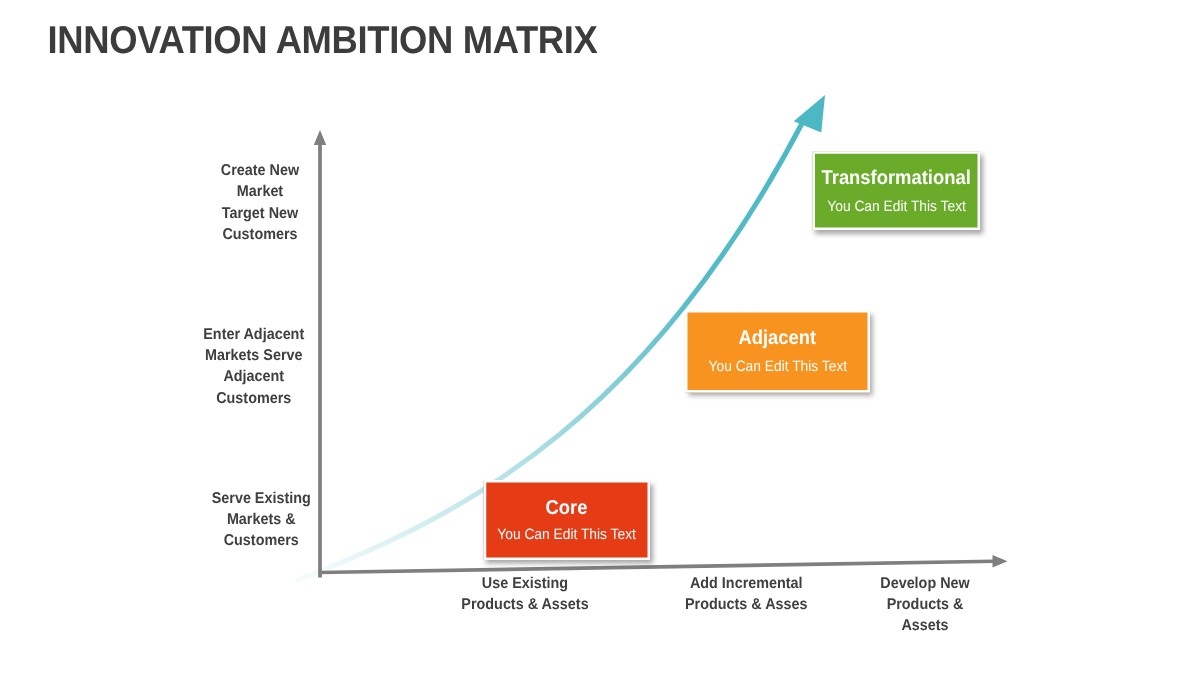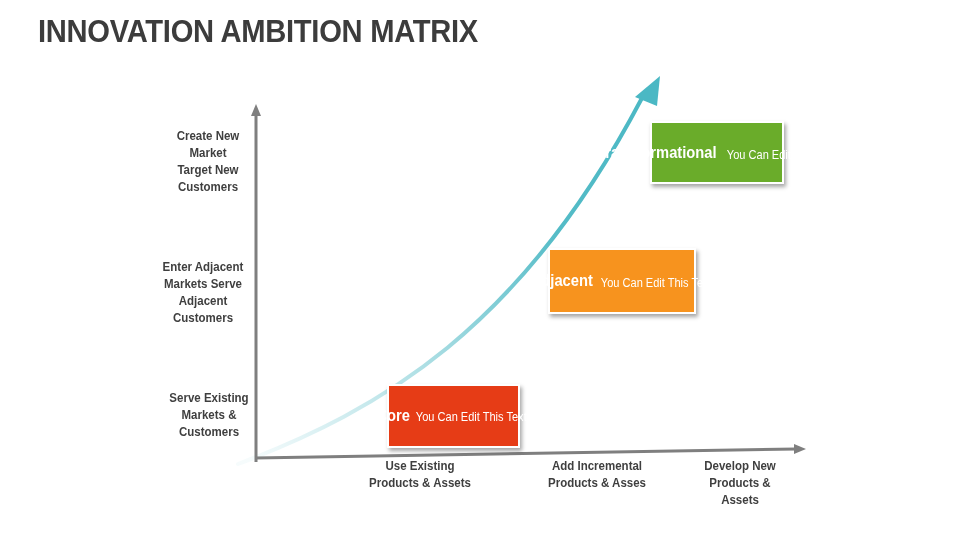--- a/index.html
+++ b/index.html
@@ -20,21 +20,21 @@
       color: #3f3f3f; text-align: center; line-height: 17px;
       transform: scaleX(0.92); transform-origin: center top;
     }
     .ylabel { width: 120px; }
     .xlabel { width: 140px; }
 
     .box {
       position: absolute; color: #ffffff; text-align: center;
       border: 2px solid #ffffff;
       box-shadow: 2px 3px 4px rgba(0,0,0,0.35);
-      display: flex; flex-direction: row; align-items: center; justify-content: center;
+      display: flex; flex-direction: column; align-items: center; justify-content: center;
     }
     .box .head { font-weight: bold; font-size: 16px; line-height: 20px; transform: scaleX(0.92); white-space: nowrap; }
     .box .sub { font-size: 12px; line-height: 16px; margin-top: 4px; transform: scaleX(0.92); white-space: nowrap; }
   </style>
 </head>
 <body>
 
 <div class="title">INNOVATION AMBITION MATRIX</div>
 
 <svg class="canvas" width="960" height="540" viewBox="0 0 960 540">

